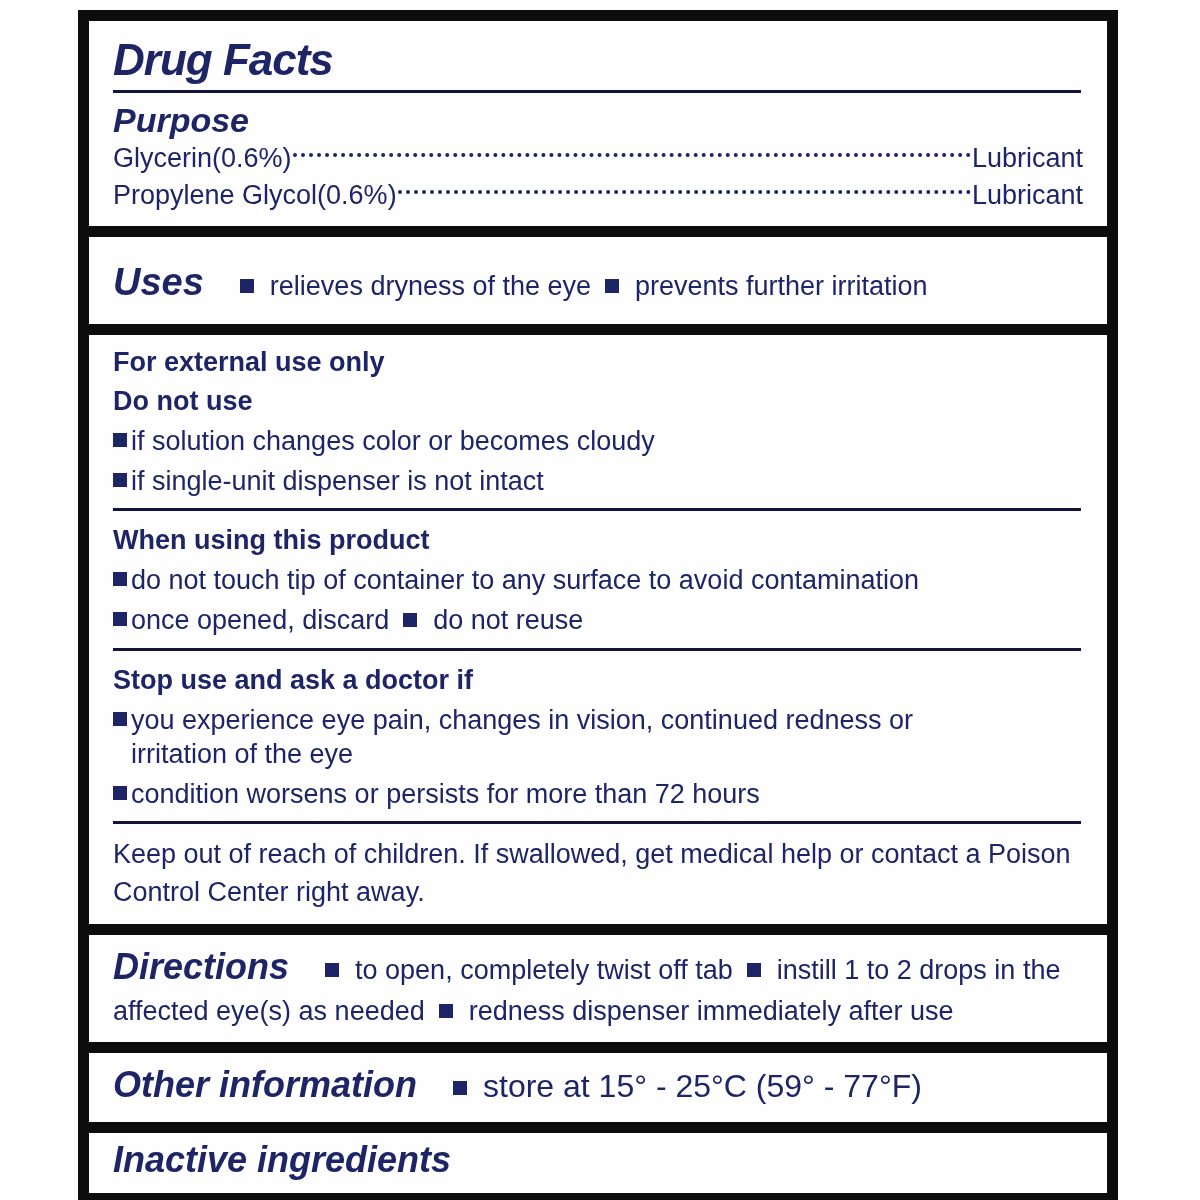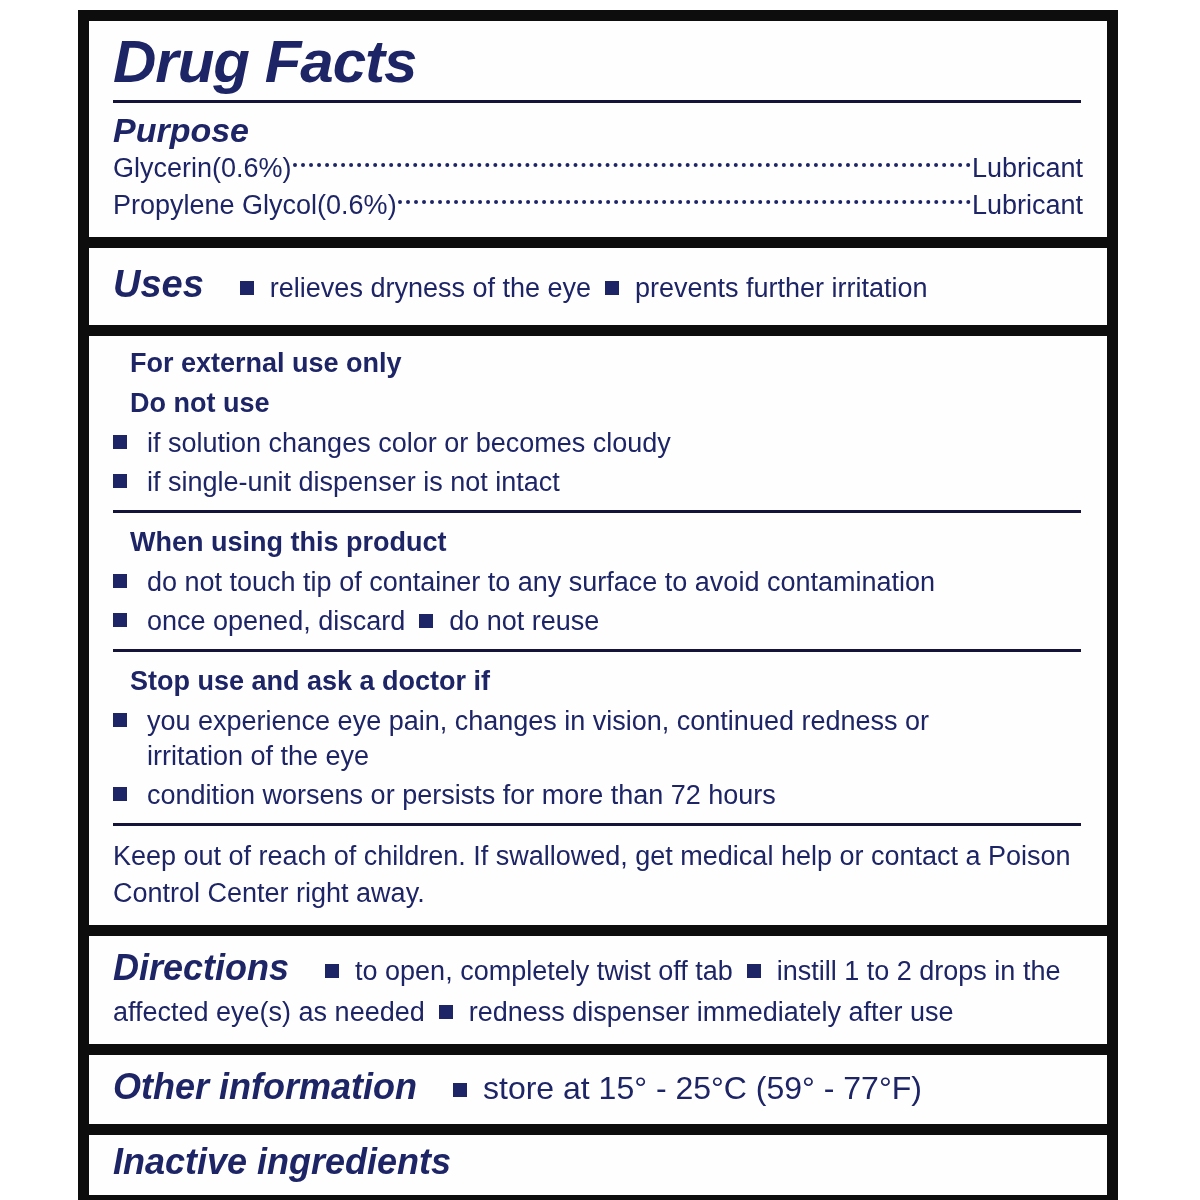--- a/index.html
+++ b/index.html
@@ -20,48 +20,48 @@
     border:11px solid var(--ink);
     background:var(--ink);
     display:flex;flex-direction:column;gap:11px;
   }
   .sec{
     background:var(--paper);
     padding:6px 24px 12px 24px;
   }
   
   .title{
-    font-size:60px;font-weight:bold;font-style:italic;
-    letter-spacing:-1px;line-height:1.15;
+    font-size:44px;font-weight:bold;font-style:italic;
+    letter-spacing:-1px;line-height:1.15;margin-top:8px;
   }
   .rule{border-top:3px solid #14143a;margin:4px 2px 8px 0;}
   .hairline{border-top:3px solid #14143a;margin:10px 2px 12px 0;}
   .ai-head{display:flex;justify-content:space-between;align-items:baseline;}
   .h2{font-size:34px;font-weight:bold;font-style:italic;}
   .ai-row{display:flex;align-items:center;font-size:27px;line-height:1.38;}
   .ai-row .nm{white-space:nowrap;}
   .leader{flex:1;border-bottom:4px dotted var(--navy);margin:0 1px 7px 1px;}
   
   .body-txt{font-size:27px;line-height:1.28;}
   .bold{font-weight:normal;}
-  .subhead{font-size:27px;font-weight:bold;line-height:1.3;margin-top:4px;margin-left:17px;}
+  .subhead{font-size:27px;font-weight:bold;line-height:1.3;margin-top:4px;}
   .sec-head{font-size:38px;font-weight:bold;font-style:italic;}
   .sec-head-sm{font-size:36px;font-weight:bold;font-style:italic;}
   
   .sq{
     display:inline-block;width:14px;height:14px;background:var(--navy);
     flex:0 0 14px;
   }
   .sq.inline{margin:0 16px 2px 14px;}
-  .bullet-row{display:flex;align-items:flex-start;gap:20px;font-size:27px;line-height:1.28;margin-top:5px;}
+  .bullet-row{display:flex;align-items:flex-start;gap:4px;font-size:27px;line-height:1.28;margin-top:5px;}
   .bullet-row .sq{margin-top:9px;}
   
   .flow{font-size:27px;line-height:1.42;}
   .flow .sec-head,.flow .sec-head-sm{margin-right:22px;}
-  .uses-pad{padding-top:10px;padding-bottom:14px;}
+  .uses-pad{padding-top:19px;padding-bottom:14px;}
 </style>
 </head>
 <body>
 
 <div class="label">
 
   <section class="sec">
     <h1 class="title">Drug Facts</h1>
     <div class="rule"></div>
     <div class="ai-head">

